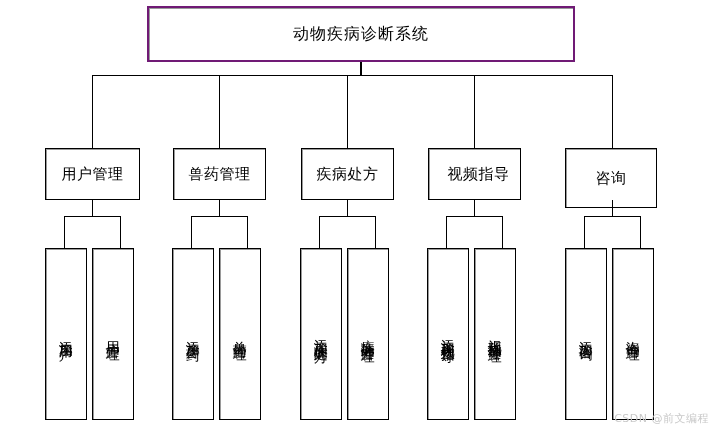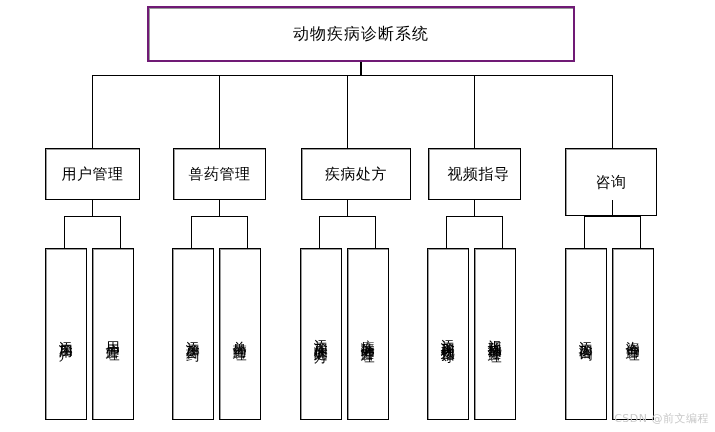--- a/index.html
+++ b/index.html
@@ -114,21 +114,21 @@
   <div class="line v" style="left:191px; top:216px; height:32px;"></div>
   <div class="line v" style="left:247px; top:216px; height:32px;"></div>
 
   <div class="node leaf" style="left:172px; top:248px; width:42px; height:172px;">
     <span class="vtext">添加兽药</span>
   </div>
   <div class="node leaf" style="left:219px; top:248px; width:42px; height:172px;">
     <span class="vtext">兽药管理</span>
   </div>
 
-  <div class="node cat" style="left:301px; top:148px; width:110px; height:52px;">
+  <div class="node cat" style="left:301px; top:148px; width:93px; height:52px;">
     <span>疾病处方</span>
   </div>
   <div class="line v" style="left:347px; top:200px; height:16px;"></div>
   <div class="line h" style="left:319px; top:216px; width:57px;"></div>
   <div class="line v" style="left:319px; top:216px; height:32px;"></div>
   <div class="line v" style="left:375px; top:216px; height:32px;"></div>
 
   <div class="node leaf" style="left:300px; top:248px; width:42px; height:172px;">
     <span class="vtext">添加疾病处方</span>
   </div>
@@ -144,21 +144,21 @@
   <div class="line v" style="left:446px; top:216px; height:32px;"></div>
   <div class="line v" style="left:502px; top:216px; height:32px;"></div>
 
   <div class="node leaf" style="left:427px; top:248px; width:42px; height:172px;">
     <span class="vtext">添加视频指导</span>
   </div>
   <div class="node leaf" style="left:474px; top:248px; width:42px; height:172px;">
     <span class="vtext">视频指导管理</span>
   </div>
 
-  <div class="node cat" style="left:565px; top:148px; width:92px; height:68px;">
+  <div class="node cat" style="left:565px; top:148px; width:92px; height:60px;">
     <span>咨询</span>
   </div>
   <div class="line v" style="left:612px; top:200px; height:16px;"></div>
   <div class="line h" style="left:584px; top:216px; width:57px;"></div>
   <div class="line v" style="left:584px; top:216px; height:32px;"></div>
   <div class="line v" style="left:640px; top:216px; height:32px;"></div>
 
   <div class="node leaf" style="left:565px; top:248px; width:42px; height:172px;">
     <span class="vtext">添加咨询</span>
   </div>

